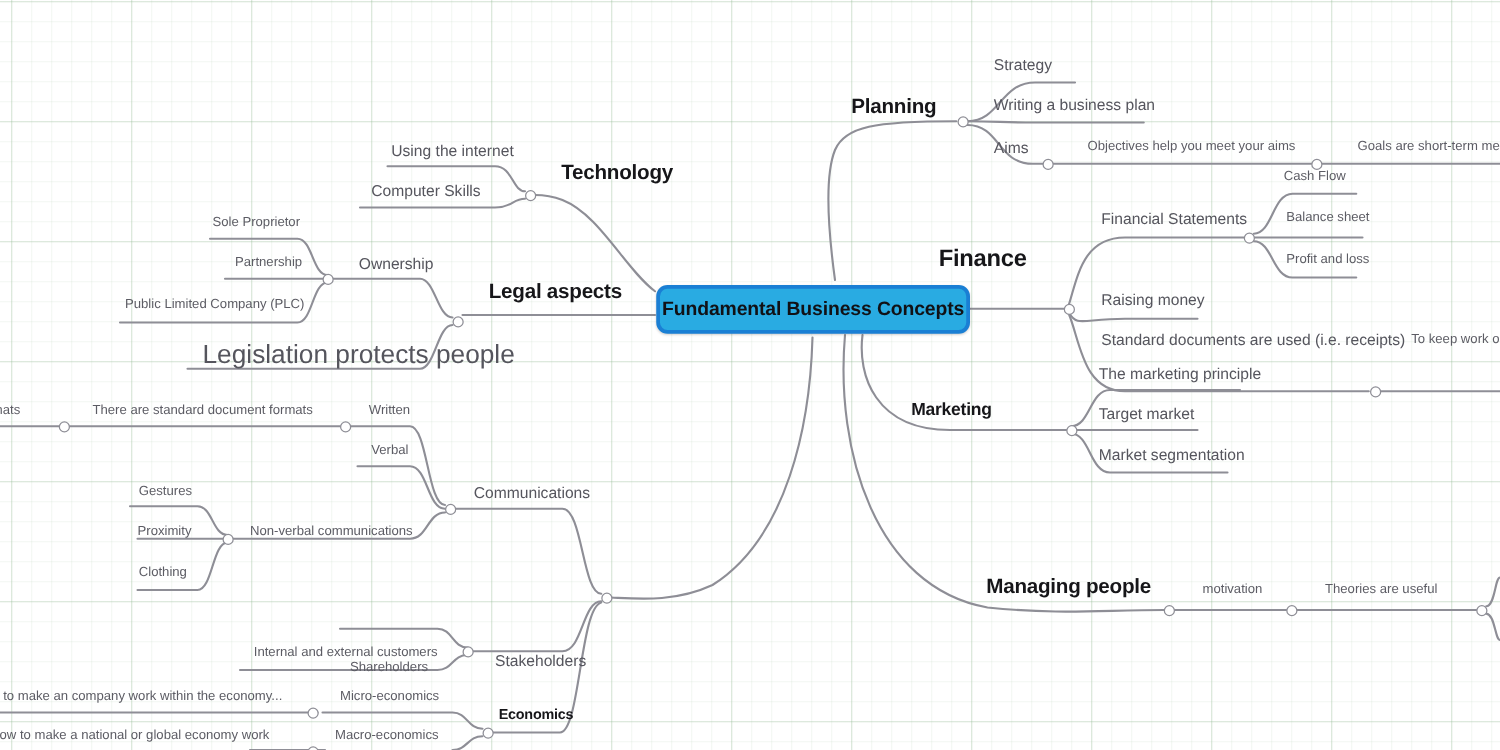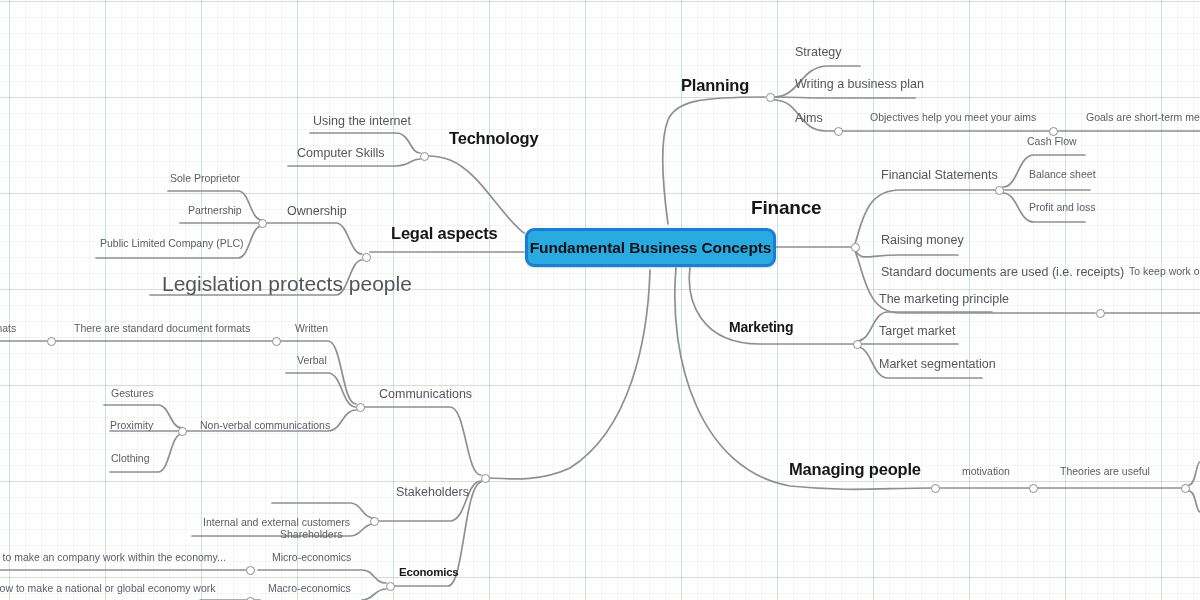--- a/index.html
+++ b/index.html
@@ -255,21 +255,21 @@
 
   <div class="lbl l3" style="left:297px; top:355px;">Verbal</div>
 
   <div class="lbl l3" style="left:200px; top:420px;">Non-verbal communications</div>
   <div class="node-dot" style="left:178px; top:427px;"></div>
 
   <div class="lbl l3" style="left:111px; top:388px;">Gestures</div>
   <div class="lbl l3" style="left:110px; top:420px;">Proximity</div>
   <div class="lbl l3" style="left:111px; top:453px;">Clothing</div>
 
-  <div class="lbl l2" style="left:396px; top:486px;">Stakeholders</div>
+  <div class="lbl l2" style="left:396px; top:523px;">Stakeholders</div>
   <div class="node-dot" style="left:370px; top:517px;"></div>
 
   <div class="lbl l3" style="left:280px; top:485px;margin-top:44px;">Shareholders</div>
   <div class="lbl l3" style="left:203px; top:517px;">Internal and external customers</div>
 
   <div class="lbl l1 small" style="left:399px; top:567px;">Economics</div>
   <div class="node-dot" style="left:386px; top:582px;"></div>
 
   <div class="lbl l3" style="left:272px; top:552px;">Micro-economics</div>
   <div class="node-dot" style="left:246px; top:566px;"></div>

